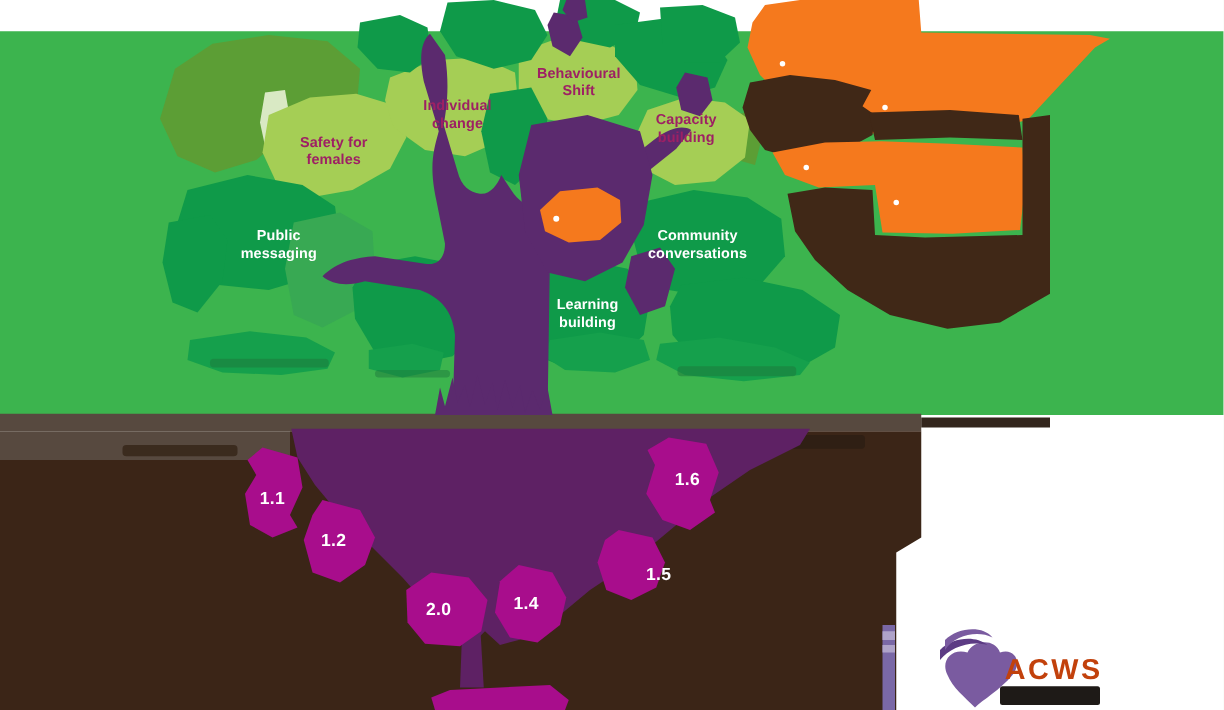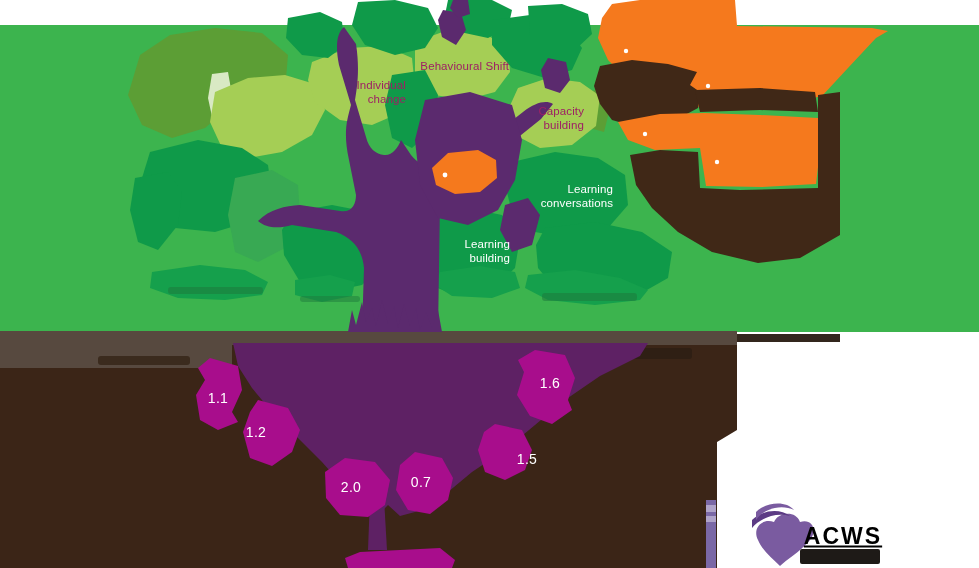--- a/index.html
+++ b/index.html
@@ -1,26 +1,26 @@
 <!DOCTYPE html>
 <html><head>
 <meta charset="utf-8">
 <style>
   html,body{margin:0;padding:0;background:#ffffff;}
   #stage{position:relative;width:979px;height:568px;overflow:hidden;background:#ffffff;
          font-family:"Liberation Sans",sans-serif;}
   #scene{position:absolute;left:0;top:0;}
-  .lbl{position:absolute;transform:translate(-50%,-50%);text-align:right;
-       font-weight:normal;font-size:11.5px;line-height:1.2;letter-spacing:.1px;white-space:normal;}
+  .lbl{position:absolute;transform:translate(-50%,-50%);text-align:center;
+       font-weight:bold;font-size:11.5px;line-height:1.2;letter-spacing:.1px;white-space:normal;}
   .lbl.magenta{color:#9E2064;}
   .lbl.white{color:#ffffff;}
-  .root-num{position:absolute;transform:translate(-50%,-50%);font-weight:normal;
+  .root-num{position:absolute;transform:translate(-50%,-50%);font-weight:bold;
             font-size:14px;color:#ffffff;letter-spacing:.3px;}
   .brand{position:absolute;transform:translate(-50%,-50%);font-weight:bold;font-size:23px;
-         letter-spacing:2px;color:#000000;text-decoration:underline;}
+         letter-spacing:2px;color:#c2410c;}
 </style>
 </head>
 <body>
 
 <div id="stage">
 
 <svg id="scene" width="979" height="568" viewBox="0 0 979 568">
 
   <rect x="0" y="25" width="979" height="307" fill="#3CB44E"></rect>
 
@@ -116,28 +116,30 @@
   <g>
     <path d="M758,540 C752,528 762,518 774,522 C778,512 796,510 800,522
              C812,518 818,530 810,540 C800,552 786,560 780,566
              C772,558 762,550 758,540 Z" fill="#7A5BA0"></path>
     <path d="M752,528 C760,518 776,512 790,516 C780,508 762,510 752,520 Z" fill="#5C3B84"></path>
     <path d="M756,520 C764,508 782,504 794,510 C786,500 766,502 756,512 Z" fill="#7A5BA0"></path>
     <rect x="800" y="549" width="80" height="15" rx="2" fill="#1E1A17"></rect>
   </g>
 </svg>
 
+<div class="lbl magenta" style="left:267px;top:122px;width:82px">Safety for females</div>
 <div class="lbl magenta" style="left:366px;top:93px;width:80px">Individual change</div>
 <div class="lbl magenta" style="left:463px;top:67px;width:92px">Behavioural Shift</div>
-<div class="lbl magenta" style="left:549px;top:119px;width:70px">Capacity building</div>
-<div class="lbl white" style="left:558px;top:197px;width:110px">Learning conversations</div>
+<div class="lbl magenta" style="left:549px;top:104px;width:70px">Capacity building</div>
+<div class="lbl white" style="left:223px;top:197px;width:90px">Public messaging</div>
+<div class="lbl white" style="left:558px;top:197px;width:110px">Community conversations</div>
 <div class="lbl white" style="left:470px;top:252px;width:80px">Learning building</div>
 
 <div class="root-num" style="left:218px;top:398px">1.1</div>
-<div class="root-num" style="left:256px;top:432px">1.2</div>
+<div class="root-num" style="left:267px;top:432px">1.2</div>
 <div class="root-num" style="left:351px;top:487px">2.0</div>
-<div class="root-num" style="left:421px;top:482px">0.7</div>
+<div class="root-num" style="left:421px;top:482px">1.4</div>
 <div class="root-num" style="left:527px;top:459px">1.5</div>
 <div class="root-num" style="left:550px;top:383px">1.6</div>
 
 <div class="brand" style="left:843px;top:536px">ACWS</div>
 
 </div>
 
 </body></html>

